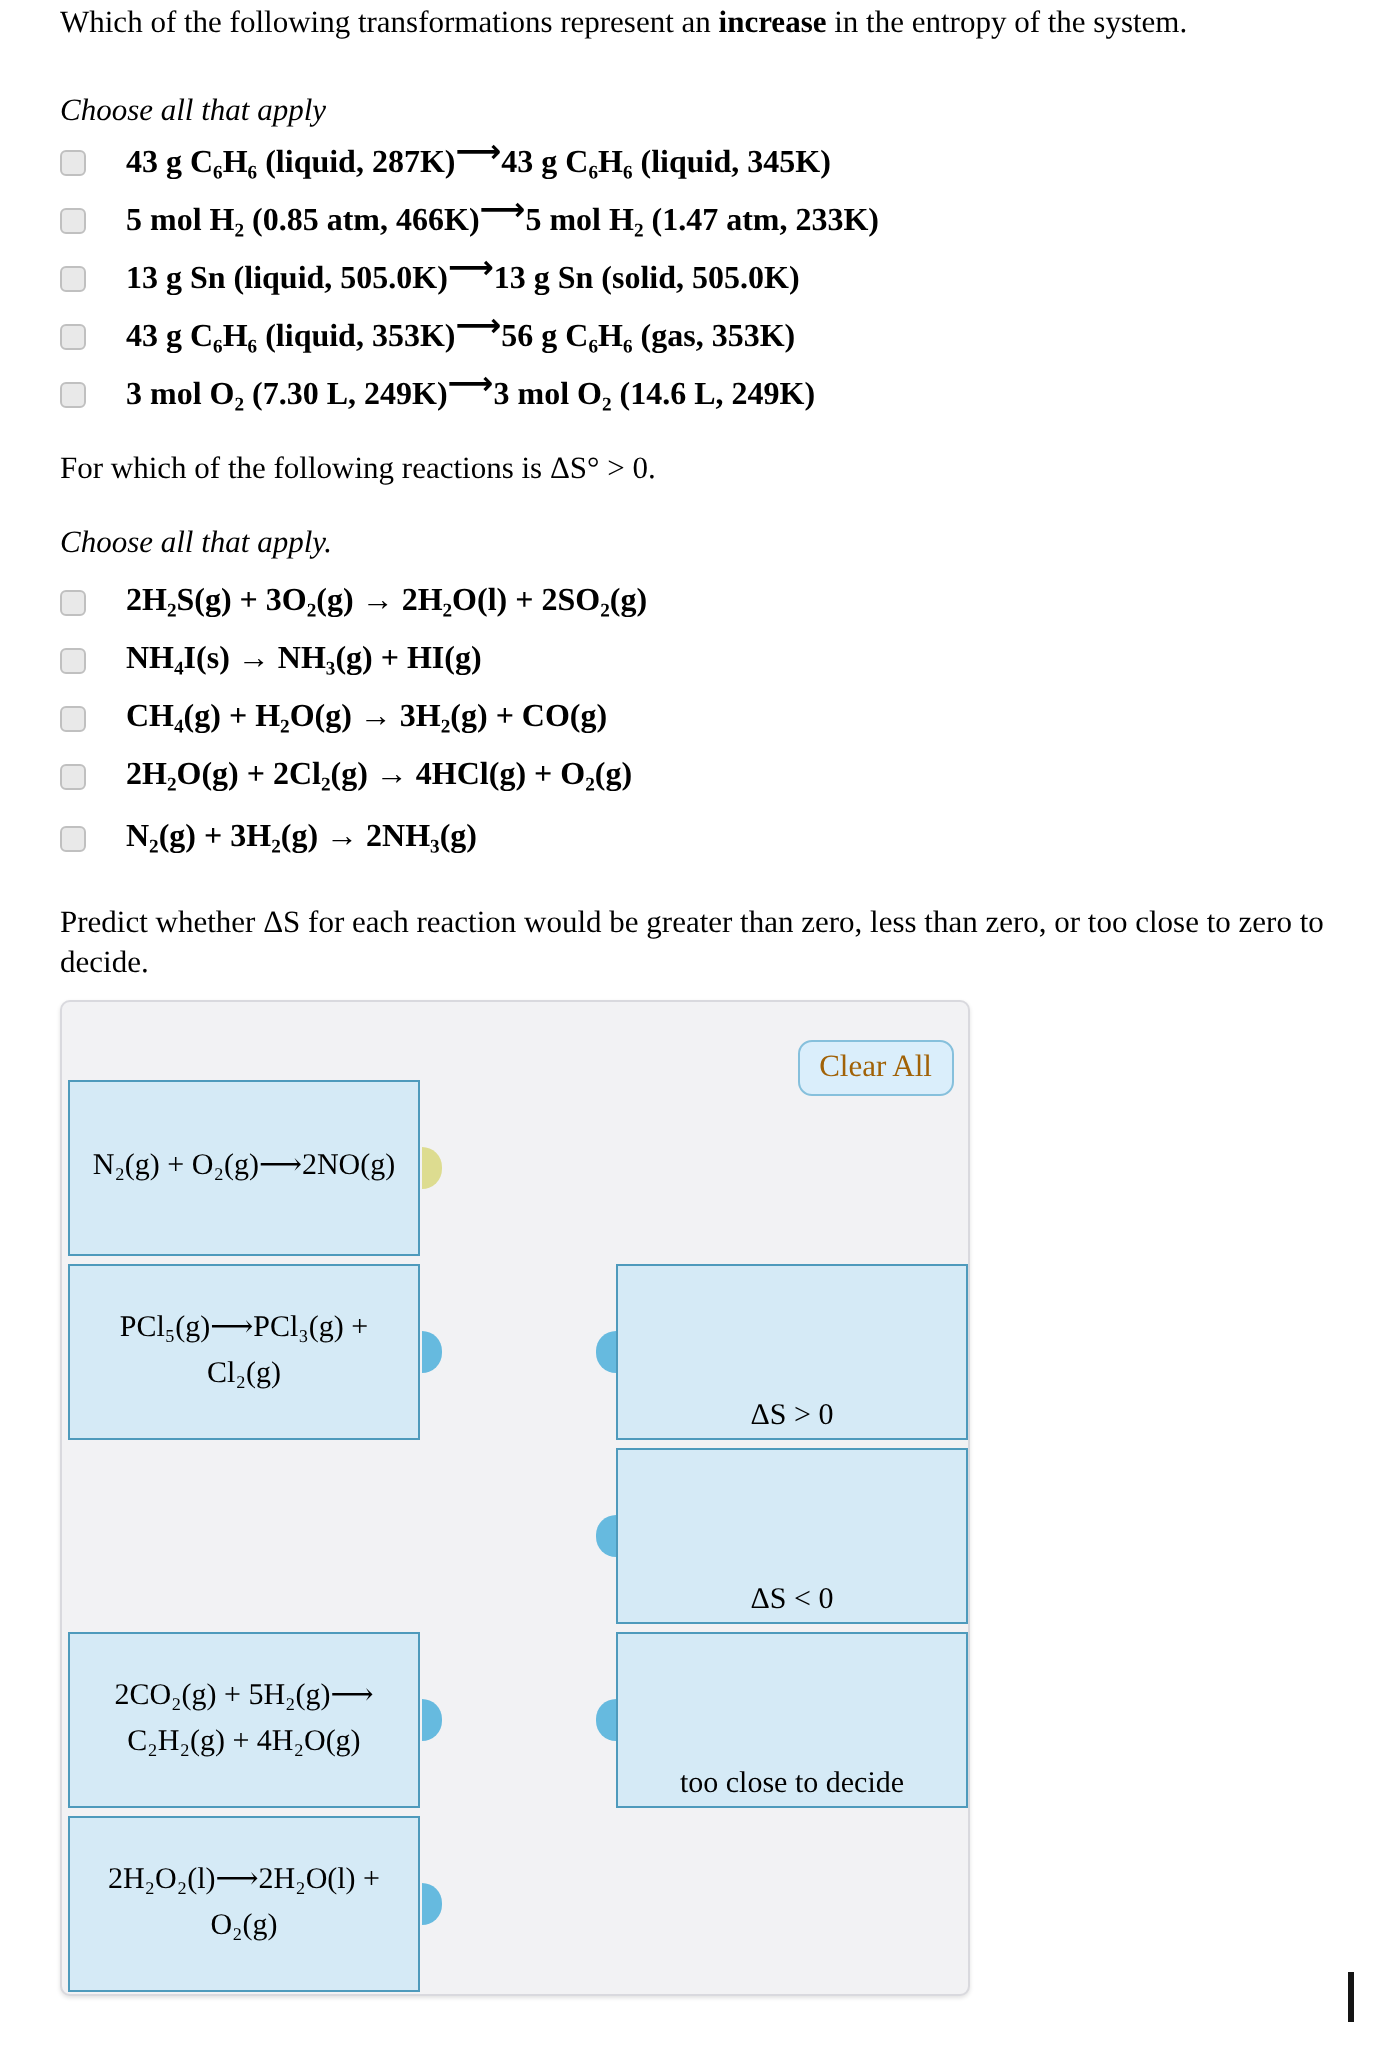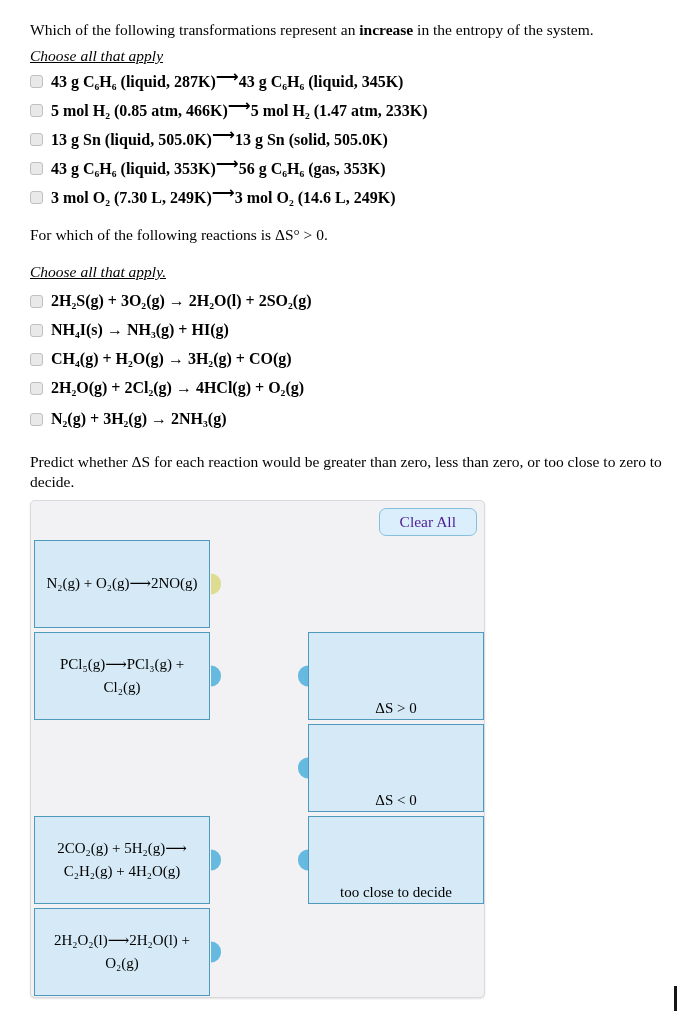--- a/index.html
+++ b/index.html
@@ -2,45 +2,45 @@
 <html style="--panel-bg: #f2f2f4; --panel-border: #d9d9de; --card-fill: #d5eaf6; --card-border: #4e9abc; --button-bg: #daeefb; --button-border: #86c0dc; --connector-blue: #66badf; --connector-yellow: #dddc90; --checkbox-bg: #e9e9e9; --checkbox-border: #c0c0c0;"><head>
 <meta charset="utf-8">
 <style>
   html,body{margin:0;padding:0;background:#ffffff;}
   .page{
     position:relative;width:691px;height:1024px;background:#fff;overflow:hidden;
     font-family:"Liberation Serif","DejaVu Serif",serif;color:#000;
   }
   .abs{position:absolute;}
   .prompt{left:30px;font-size:15.5px;line-height:1.3;margin:0;width:640px;}
-  .instruction{left:30px;font-style:italic;font-size:15.5px;margin:0;text-decoration:underline;}
-  .opt-row{left:30px;display:flex;align-items:center;gap:8px;height:22px;}
+  .instruction{left:30px;font-style:italic;font-size:15.5px;margin:0;}
+  .opt-row{left:30px;display:flex;align-items:center;gap:20px;height:22px;}
   .formula{
     font-weight:bold;font-size:16px;white-space:nowrap;
     font-family:"Liberation Serif","DejaVu Serif","DejaVu Sans",serif;
   }
   .arrow-raised{position:relative;top:-5px;font-family:"DejaVu Sans","DejaVu Serif",sans-serif;font-weight:bold;}
   input.cb{
     appearance:none;-webkit-appearance:none;margin:0;flex:0 0 auto;
     width:13px;height:13px;border-radius:3px;
     background:var(--checkbox-bg,#e9e9e9);border:1px solid var(--checkbox-border,#c0c0c0);
   }
   .panel{
     left:30px;top:500px;width:455px;height:498px;
     background:var(--panel-bg,#f2f2f4);
     border:1px solid var(--panel-border,#d9d9de);
     border-radius:5px;box-sizing:border-box;
     box-shadow:0 1px 2px rgba(0,0,0,0.12);
   }
   .clear-btn{
-    position:absolute;top:7px;right:7px;height:28px;padding:0 20px;
+    position:absolute;top:19px;right:7px;height:28px;padding:0 10px;
     background:var(--button-bg,#daeefb);
     border:1.5px solid var(--button-border,#86c0dc);
     border-radius:7px;font-family:"Liberation Serif","DejaVu Serif",serif;
-    font-size:15.5px;color:#4c1d95;cursor:pointer;
+    font-size:15.5px;color:#a16207;cursor:pointer;
   }
   .card{
     position:absolute;width:176px;height:88px;box-sizing:border-box;
     background:var(--card-fill,#d5eaf6);
     border:1.5px solid var(--card-border,#4e9abc);
     display:flex;flex-direction:column;justify-content:center;align-items:center;
     text-align:center;padding:0 8px;
   }
   .cline{
     font-weight:normal;font-size:15px;line-height:1.55;white-space:nowrap;
@@ -57,21 +57,21 @@
   .nub.out-left{left:-11.5px;border-radius:11px 0 0 11px;}
   .nub.blue{background:var(--connector-blue,#66badf);}
   .nub.yellow{background:var(--connector-yellow,#dddc90);}
   .text-cursor{left:674px;top:986px;width:2.5px;height:25px;background:#151515;}
 </style>
 </head>
 <body>
 
 <div class="page">
 
-  <p class="abs prompt" style="top:20px"><span>Which of the following transformations represent an </span><b>increase</b><span> in the entropy of the system.</span></p>
+  <p class="abs prompt" style="top:2px"><span>Which of the following transformations represent an </span><b>increase</b><span> in the entropy of the system.</span></p>
 
   <p class="abs instruction" style="top:47px">Choose all that apply</p>
 
   <div class="abs opt-row" style="top:70px">
     <input type="checkbox" class="cb" style="">
     <span class="formula"><span>43 g C₆H₆ (liquid, 287K)</span><span class="arrow-raised">⟶</span><span>43 g C₆H₆ (liquid, 345K)</span></span>
   </div>
   <div class="abs opt-row" style="top:99px">
     <input type="checkbox" class="cb" style="">
     <span class="formula"><span>5 mol H₂ (0.85 atm, 466K)</span><span class="arrow-raised">⟶</span><span>5 mol H₂ (1.47 atm, 233K)</span></span>

